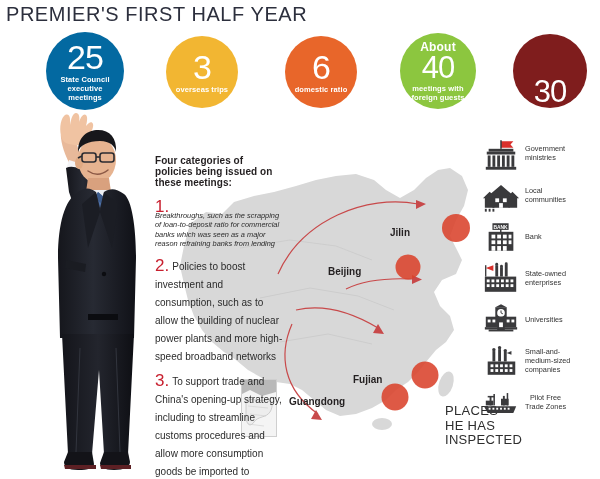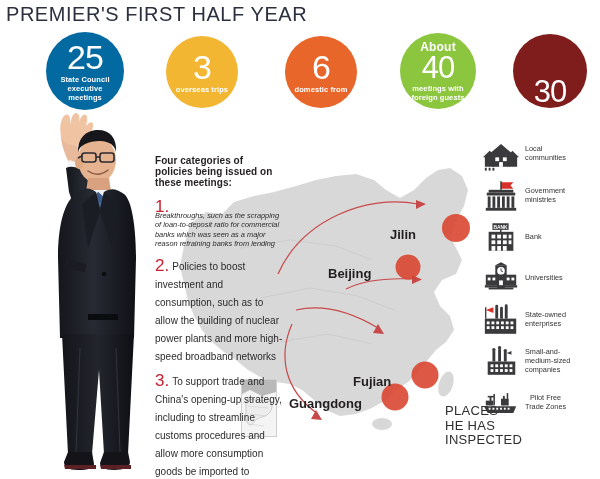--- a/index.html
+++ b/index.html
@@ -30,21 +30,21 @@
   .pnum{color:#c8202f;font-size:17px;font-weight:300;line-height:14px;
         display:inline-block;vertical-align:-1px;margin-right:3px;}
   .ptext{font-size:10px;line-height:9.4px;color:#2b2b2b;display:inline;
          letter-spacing:.02px;}
   .pbody{font-size:7.4px;line-height:9.4px;color:#2b2b2b;margin-top:-4px;font-style:italic;}
 
   
   #mapwrap{position:absolute;left:150px;top:128px;width:345px;height:340px;}
   #mapsvg{position:absolute;inset:0;}
   .marker{fill:#d9422b;opacity:.88;}
-  .mlabel{position:absolute;font-size:13px;font-weight:700;color:#231f20;
+  .mlabel{position:absolute;font-size:10px;font-weight:700;color:#231f20;
           white-space:nowrap;}
   #places{position:absolute;left:295px;top:276px;font-size:13px;line-height:14.5px;
           color:#2e2e2e;font-weight:400;letter-spacing:.3px;}
 
   
   #inset{position:absolute;left:241px;top:379px;width:34px;height:56px;
          border:1px solid #cfcfcf;background:#f3f3f3;overflow:hidden;}
 
   
   #photo{position:absolute;left:12px;top:108px;width:140px;height:371px;}
@@ -67,21 +67,21 @@
       <div class="sub" style="white-space: pre-line;">State Council
 executive
 meetings</div>
     </div>
     <div class="stat" style="left: 166px; top: 36px; width: 72px; height: 72px; background: rgb(242, 182, 50);">
       <div class="big" style="font-size: 34px;">3</div>
       <div class="sub" style="white-space: pre-line;">overseas trips</div>
     </div>
     <div class="stat" style="left: 285px; top: 36px; width: 72px; height: 72px; background: rgb(232, 102, 42);">
       <div class="big" style="font-size: 34px;">6</div>
-      <div class="sub" style="white-space: pre-line;">domestic from</div>
+      <div class="sub" style="white-space: pre-line;">domestic ratio</div>
     </div>
     <div class="stat" style="left: 400px; top: 33px; width: 76px; height: 76px; background: rgb(140, 198, 63);">
       <div class="top">About</div>
       <div class="big" style="font-size: 31px;">40</div>
       <div class="sub" style="white-space: pre-line;">meetings with
 foreign guests</div>
     </div>
     <div class="stat" style="left: 513px; top: 34px; width: 74px; height: 74px; background: #7f1d1d;">
       <div class="top">more than</div>
       <div class="big" style="font-size: 31px; margin-top: 48px;">30</div>
@@ -232,41 +232,20 @@
       <div class="pitem"><span class="pnum">1.</span><div class="pbody">Breakthroughs, such as the scrapping of loan-to-deposit ratio for commercial banks which was seen as a major reason refraining banks from lending</div></div>
       <div class="pitem"><span class="pnum">2.</span><span class="ptext">Policies to boost investment and consumption, such as to allow the building of nuclear power plants and more high-speed broadband networks</span></div>
       <div class="pitem"><span class="pnum">3.</span><span class="ptext">To support trade and China's opening-up strategy, including to streamline customs procedures and allow more consumption goods be imported to domestic market</span></div>
     </div>
 </div>
 
 <div id="legend">
     <div class="lrow">
       <div class="licon">
     <svg viewBox="0 0 40 34" width="38" height="33">
-      <path d="M20 6 L33 17 L29 17 L29 30 L11 30 L11 17 L7 17 Z" fill="#3a3a3c"></path>
-      <path d="M8 13 L16 20 L13 20 L13 30 L3 30 L3 20 L1 20 Z" fill="#3a3a3c"></path>
-      <path d="M32 13 L39 20 L37 20 L37 30 L28 30 L28 20 L26 20 Z" fill="#3a3a3c"></path>
-      <g fill="#fff">
-            <rect x="14" y="20" width="4" height="4"></rect>
-            <rect x="22" y="20" width="4" height="4"></rect>
-      <rect x="18" y="25" width="4" height="5"></rect>
-          </g>
-      <g fill="#3a3a3c">
-            <rect x="3" y="31" width="2" height="3"></rect>
-            <rect x="7" y="31" width="2" height="3"></rect>
-      <rect x="11" y="31" width="2" height="3"></rect>
-          </g>
-    </svg>
-      </div>
-      <div class="ltext" style="white-space: pre-line;">Local
-communities</div>
-    </div>
-    <div class="lrow">
-      <div class="licon">
-    <svg viewBox="0 0 40 34" width="38" height="33">
       <path d="M20 3 L33 3 L30 6.5 L33 10 L20 10 Z" fill="#d9302c"></path>
       <rect x="19.2" y="2" width="1.6" height="9" fill="#3a3a3c"></rect>
       <path d="M5 14 L35 14 L35 17 L5 17 Z" fill="#3a3a3c"></path>
       <path d="M7 11 L20 11 L33 11 L33 14 L7 14 Z" fill="#3a3a3c"></path>
       <g fill="#3a3a3c">
         <rect x="6" y="18" width="3" height="12"></rect>
             <rect x="11" y="18" width="3" height="12"></rect>
         <rect x="16" y="18" width="3" height="12"></rect>
             <rect x="21" y="18" width="3" height="12"></rect>
         <rect x="26" y="18" width="3" height="12"></rect>
@@ -274,65 +253,61 @@
       </g>
       <rect x="4" y="30" width="32" height="3" fill="#3a3a3c"></rect>
     </svg>
       </div>
       <div class="ltext" style="white-space: pre-line;">Government
 ministries</div>
     </div>
     <div class="lrow">
       <div class="licon">
     <svg viewBox="0 0 40 34" width="38" height="33">
+      <path d="M20 6 L33 17 L29 17 L29 30 L11 30 L11 17 L7 17 Z" fill="#3a3a3c"></path>
+      <path d="M8 13 L16 20 L13 20 L13 30 L3 30 L3 20 L1 20 Z" fill="#3a3a3c"></path>
+      <path d="M32 13 L39 20 L37 20 L37 30 L28 30 L28 20 L26 20 Z" fill="#3a3a3c"></path>
+      <g fill="#fff">
+            <rect x="14" y="20" width="4" height="4"></rect>
+            <rect x="22" y="20" width="4" height="4"></rect>
+      <rect x="18" y="25" width="4" height="5"></rect>
+          </g>
+      <g fill="#3a3a3c">
+            <rect x="3" y="31" width="2" height="3"></rect>
+            <rect x="7" y="31" width="2" height="3"></rect>
+      <rect x="11" y="31" width="2" height="3"></rect>
+          </g>
+    </svg>
+      </div>
+      <div class="ltext" style="white-space: pre-line;">Local
+communities</div>
+    </div>
+    <div class="lrow">
+      <div class="licon">
+    <svg viewBox="0 0 40 34" width="38" height="33">
       <rect x="11" y="2" width="17" height="7" fill="#3a3a3c"></rect>
       <text x="19.5" y="7.6" font-size="5.2" fill="#fff" text-anchor="middle" font-family="Liberation Sans, sans-serif" font-weight="700">BANK</text>
       <rect x="19" y="8" width="1.5" height="4" fill="#3a3a3c"></rect>
       <rect x="7" y="11" width="26" height="20" fill="#3a3a3c"></rect>
       <g fill="#fff">
         <rect x="10" y="14" width="4" height="4"></rect>
             <rect x="16" y="14" width="4" height="4"></rect>
         <rect x="22" y="14" width="4" height="4"></rect>
             <rect x="28" y="14" width="3" height="4"></rect>
         <rect x="10" y="20" width="4" height="4"></rect>
             <rect x="16" y="20" width="4" height="4"></rect>
         <rect x="22" y="20" width="4" height="4"></rect>
             <rect x="28" y="20" width="3" height="4"></rect>
         <rect x="10" y="26" width="4" height="5"></rect>
             <rect x="16" y="26" width="4" height="5"></rect>
         <rect x="22" y="26" width="4" height="5"></rect>
       </g>
     </svg>
       </div>
       <div class="ltext" style="white-space: pre-line;">Bank</div>
-    </div>
-    <div class="lrow">
-      <div class="licon">
-    <svg viewBox="0 0 40 34" width="38" height="33">
-      <rect x="14" y="3" width="12" height="14" fill="#3a3a3c"></rect>
-      <path d="M14 3 L20 0 L26 3 Z" fill="#3a3a3c"></path>
-      <circle cx="20" cy="9" r="4" fill="#fff"></circle>
-      <g stroke="#3a3a3c" stroke-width="1">
-            <line x1="20" y1="9" x2="20" y2="6.4"></line>
-            <line x1="20" y1="9" x2="22" y2="10"></line>
-          </g>
-      <rect x="4" y="13" width="32" height="11" fill="#3a3a3c"></rect>
-      <rect x="16" y="17" width="8" height="11" fill="#3a3a3c"></rect>
-      <g fill="#fff">
-        <rect x="6" y="16" width="3" height="3"></rect>
-            <rect x="11" y="16" width="3" height="3"></rect>
-        <rect x="26" y="16" width="3" height="3"></rect>
-            <rect x="31" y="16" width="3" height="3"></rect>
-        <rect x="18" y="19" width="4" height="6"></rect>
-      </g>
-      <rect x="3" y="24" width="34" height="2.5" fill="#3a3a3c"></rect>
-      <rect x="7" y="26.5" width="26" height="2" fill="#3a3a3c"></rect>
-    </svg>
-      </div>
-      <div class="ltext" style="white-space: pre-line;">Universities</div>
     </div>
     <div class="lrow">
       <div class="licon">
     <svg viewBox="0 0 40 34" width="38" height="33">
       <path d="M4 6 L12 3 L12 9 Z" fill="#d9302c"></path>
       <rect x="3.2" y="3" width="1.4" height="12" fill="#3a3a3c"></rect>
       <g fill="#3a3a3c">
         <rect x="14" y="3" width="3" height="12"></rect>
             <rect x="19" y="5" width="3" height="10"></rect>
         <rect x="24" y="2" width="3" height="13"></rect>
@@ -356,20 +331,45 @@
             <rect x="30" y="23" width="3" height="3"></rect>
       </g>
     </svg>
       </div>
       <div class="ltext" style="white-space: pre-line;">State-owned
 enterprises</div>
     </div>
     <div class="lrow">
       <div class="licon">
     <svg viewBox="0 0 40 34" width="38" height="33">
+      <rect x="14" y="3" width="12" height="14" fill="#3a3a3c"></rect>
+      <path d="M14 3 L20 0 L26 3 Z" fill="#3a3a3c"></path>
+      <circle cx="20" cy="9" r="4" fill="#fff"></circle>
+      <g stroke="#3a3a3c" stroke-width="1">
+            <line x1="20" y1="9" x2="20" y2="6.4"></line>
+            <line x1="20" y1="9" x2="22" y2="10"></line>
+          </g>
+      <rect x="4" y="13" width="32" height="11" fill="#3a3a3c"></rect>
+      <rect x="16" y="17" width="8" height="11" fill="#3a3a3c"></rect>
+      <g fill="#fff">
+        <rect x="6" y="16" width="3" height="3"></rect>
+            <rect x="11" y="16" width="3" height="3"></rect>
+        <rect x="26" y="16" width="3" height="3"></rect>
+            <rect x="31" y="16" width="3" height="3"></rect>
+        <rect x="18" y="19" width="4" height="6"></rect>
+      </g>
+      <rect x="3" y="24" width="34" height="2.5" fill="#3a3a3c"></rect>
+      <rect x="7" y="26.5" width="26" height="2" fill="#3a3a3c"></rect>
+    </svg>
+      </div>
+      <div class="ltext" style="white-space: pre-line;">Universities</div>
+    </div>
+    <div class="lrow">
+      <div class="licon">
+    <svg viewBox="0 0 40 34" width="38" height="33">
       <g fill="#3a3a3c">
         <rect x="11" y="6" width="3" height="11"></rect>
             <rect x="17" y="4" width="3" height="13"></rect>
         <rect x="23" y="7" width="3" height="10"></rect>
         <circle cx="12.5" cy="4.6" r="1.8"></circle>
             <circle cx="18.5" cy="2.6" r="1.8"></circle>
             <circle cx="24.5" cy="5.6" r="1.8"></circle>
         <path d="M26 8 L31 6 L31 10 Z"></path>
       </g>
       <rect x="6" y="17" width="29" height="14" fill="#3a3a3c"></rect>

